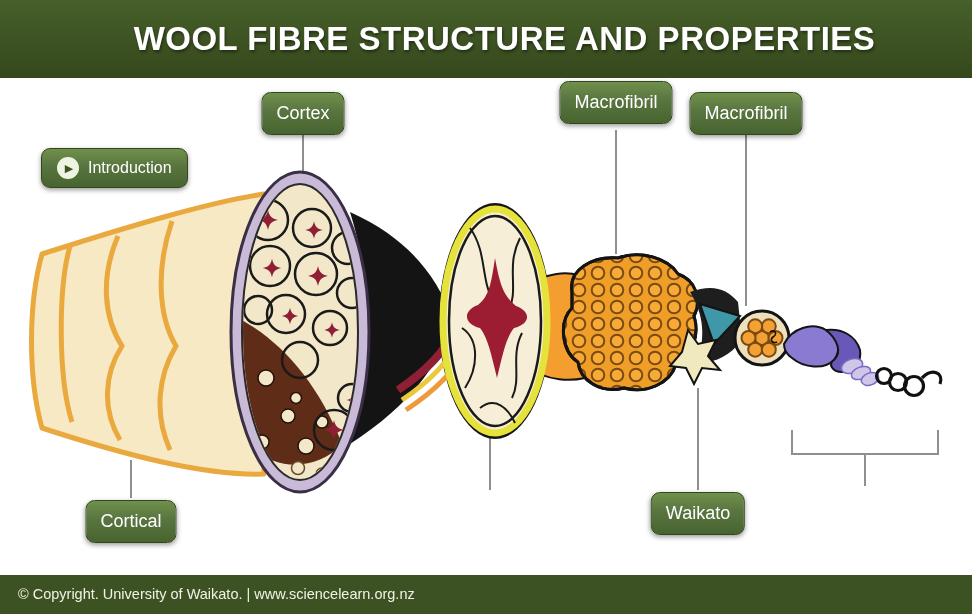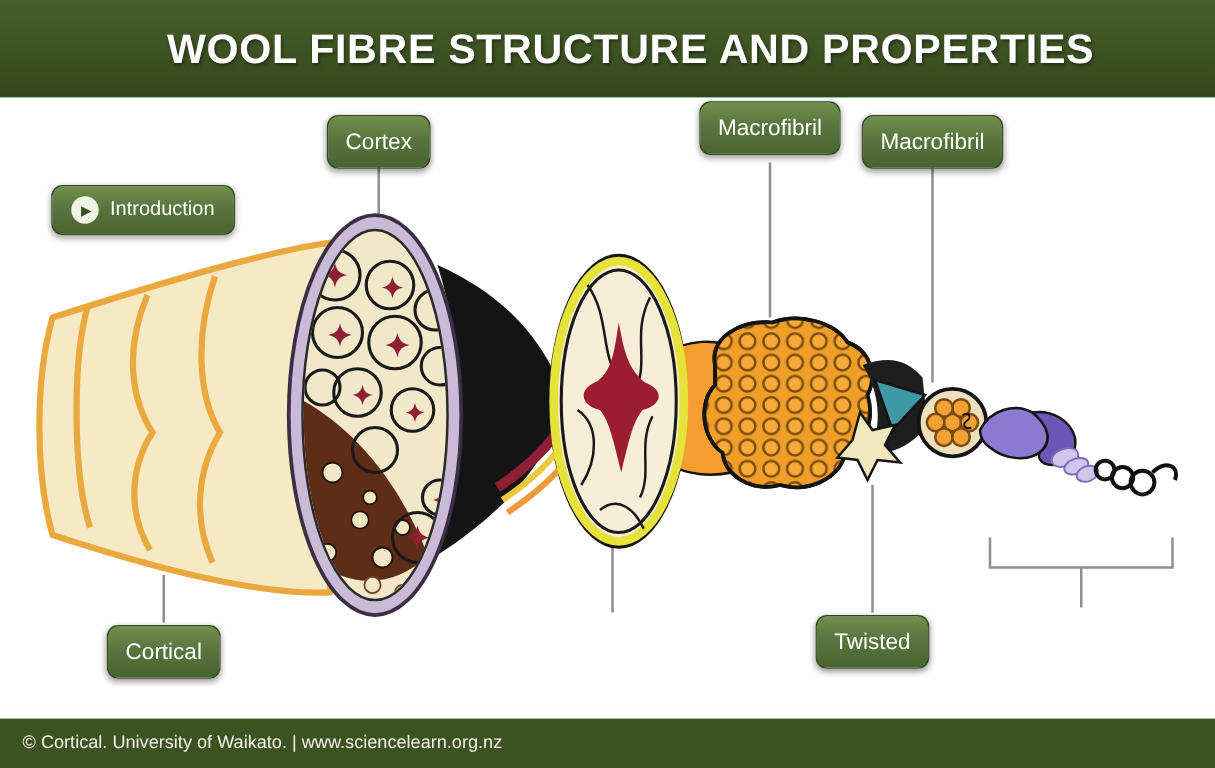--- a/index.html
+++ b/index.html
@@ -184,21 +184,21 @@
       <span class="play-circle">
         <span>▶</span>
       </span>
       <span>Introduction</span>
     </button>
 
     <div class="lbl" style="left:303px;top:14px">Cortex</div>
     <div class="lbl" style="left:616px;top:3px">Macrofibril</div>
     <div class="lbl" style="left:746px;top:14px">Macrofibril</div>
     <div class="lbl" style="left:131px;top:422px">Cortical</div>
-    <div class="lbl" style="left:698px;top:414px">Twisted</div>
+    <div class="lbl" style="left:698px;top:414px">Waikato</div>
 
   </main>
 
   <footer class="ftr">
-    <span>© Cortical. University of Waikato. | www.sciencelearn.org.nz</span>
+    <span>© Copyright. University of Waikato. | www.sciencelearn.org.nz</span>
   </footer>
 
 </div>
 
 </body></html>

